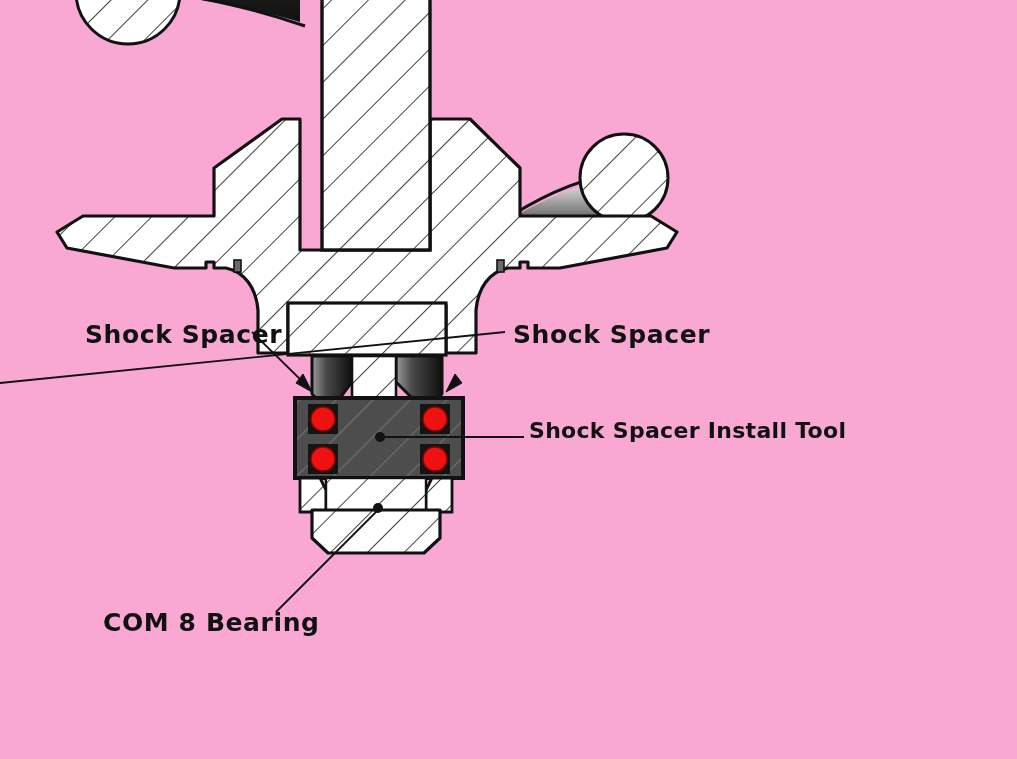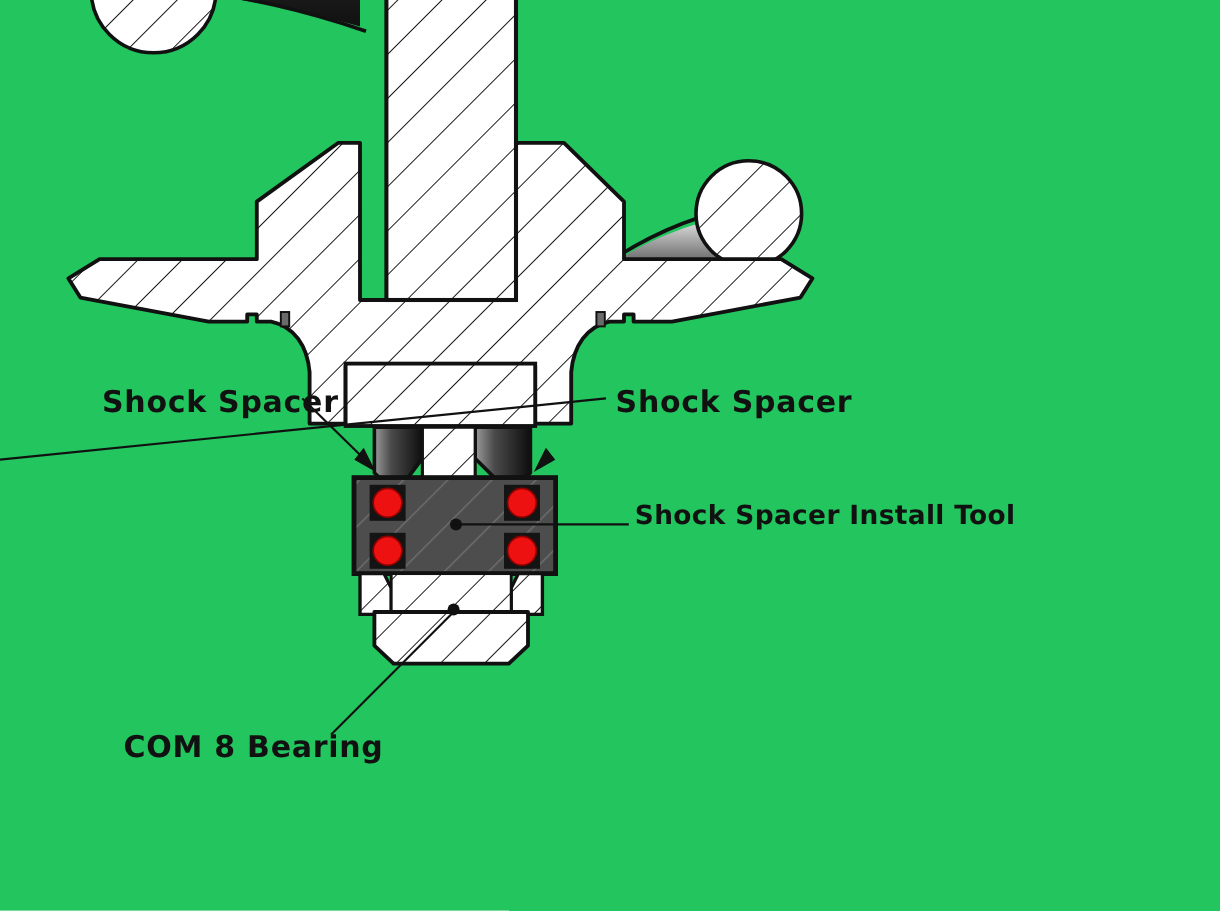--- a/index.html
+++ b/index.html
@@ -1,17 +1,17 @@
 <!DOCTYPE html>
 <html><head>
 <meta charset="utf-8">
 <style>
   html,body{margin:0;padding:0;background:#fff;}
   body{width:1017px;height:759px;overflow:hidden;font-family:"DejaVu Sans",sans-serif;}
-  #stage{position:relative;width:1017px;height:759px;background:#22c55e;}
+  #stage{position:relative;width:1017px;height:759px;background:#f9a8d4;}
   svg.drawing{position:absolute;left:0;top:0;width:1017px;height:759px;}
 
   .lbl{position:absolute;white-space:nowrap;color:#111111;
        font-family:"DejaVu Sans",sans-serif;font-weight:bold;}
   .lbl-small{font-size:25px;letter-spacing:0.6px;}
   .lbl-big{font-size:22px;letter-spacing:0.3px;}
 
   #label-spacer-left{left:85px;top:320px;}
   #label-spacer-right{left:513px;top:320px;}
   #label-install-tool{left:529px;top:418px;}

